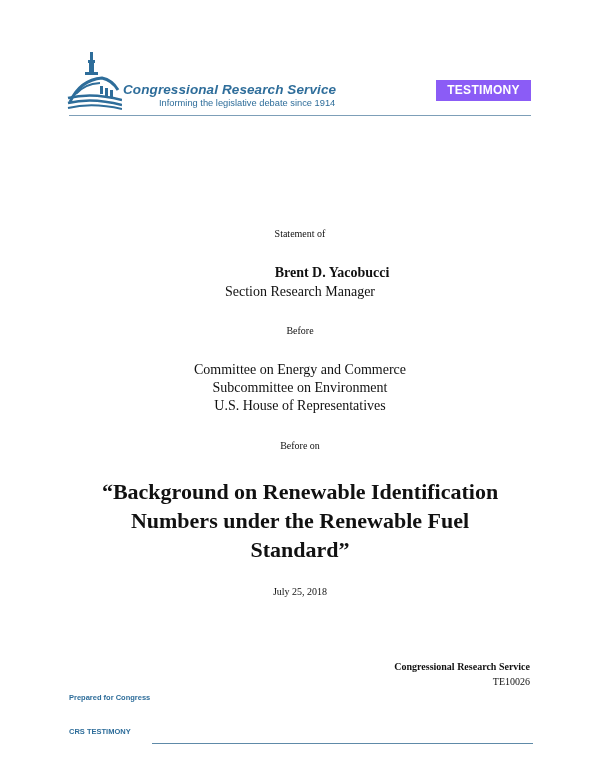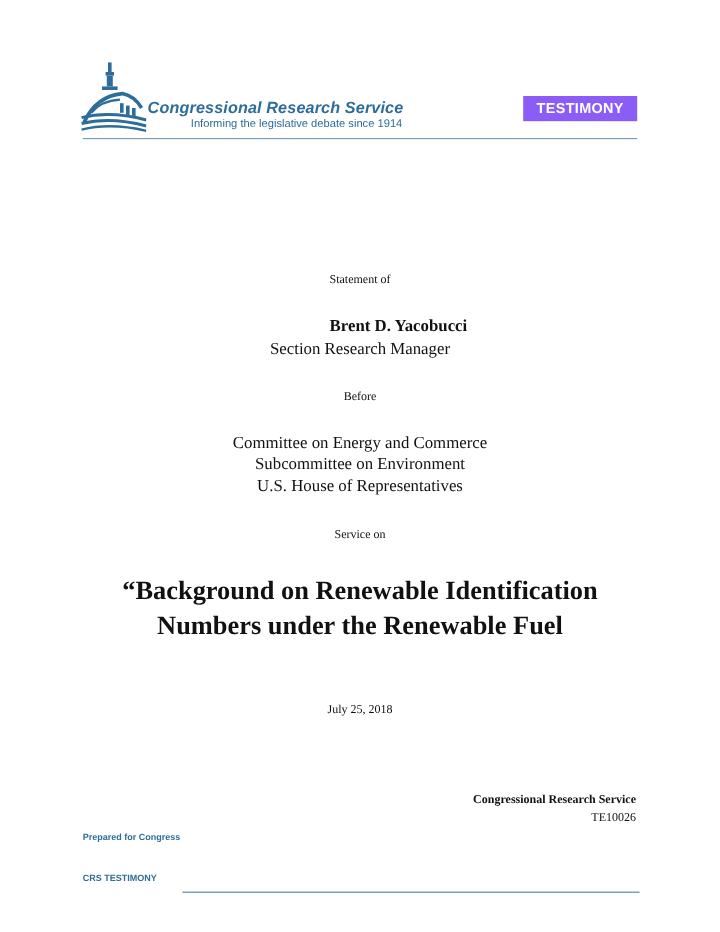--- a/index.html
+++ b/index.html
@@ -170,25 +170,26 @@
 <div class="center-block role" style="top:284px;">Section Research Manager</div>
 
 <div class="center-block small" style="top:325px;">Before</div>
 
 <div class="center-block committee" style="top:361px;">
   <div>Committee on Energy and Commerce</div>
   <div>Subcommittee on Environment</div>
   <div>U.S. House of Representatives</div>
 </div>
 
-<div class="center-block small" style="top:440px;">Service on</div>
+<div class="center-block small" style="top:440px;">Before on</div>
 
 <div class="center-block title" style="top:477px;">
   <div>“Background on Renewable Identification</div>
   <div>Numbers under the Renewable Fuel</div>
+  <div>Standard”</div>
 </div>
 
 <div class="center-block small" style="top:586px;">July 25, 2018</div>
 
 <div class="right-block" style="top:659px;">
   <div class="crs">Congressional Research Service</div>
   <div>TE10026</div>
 </div>
 
 <div class="footer-label l1">CRS TESTIMONY</div>

